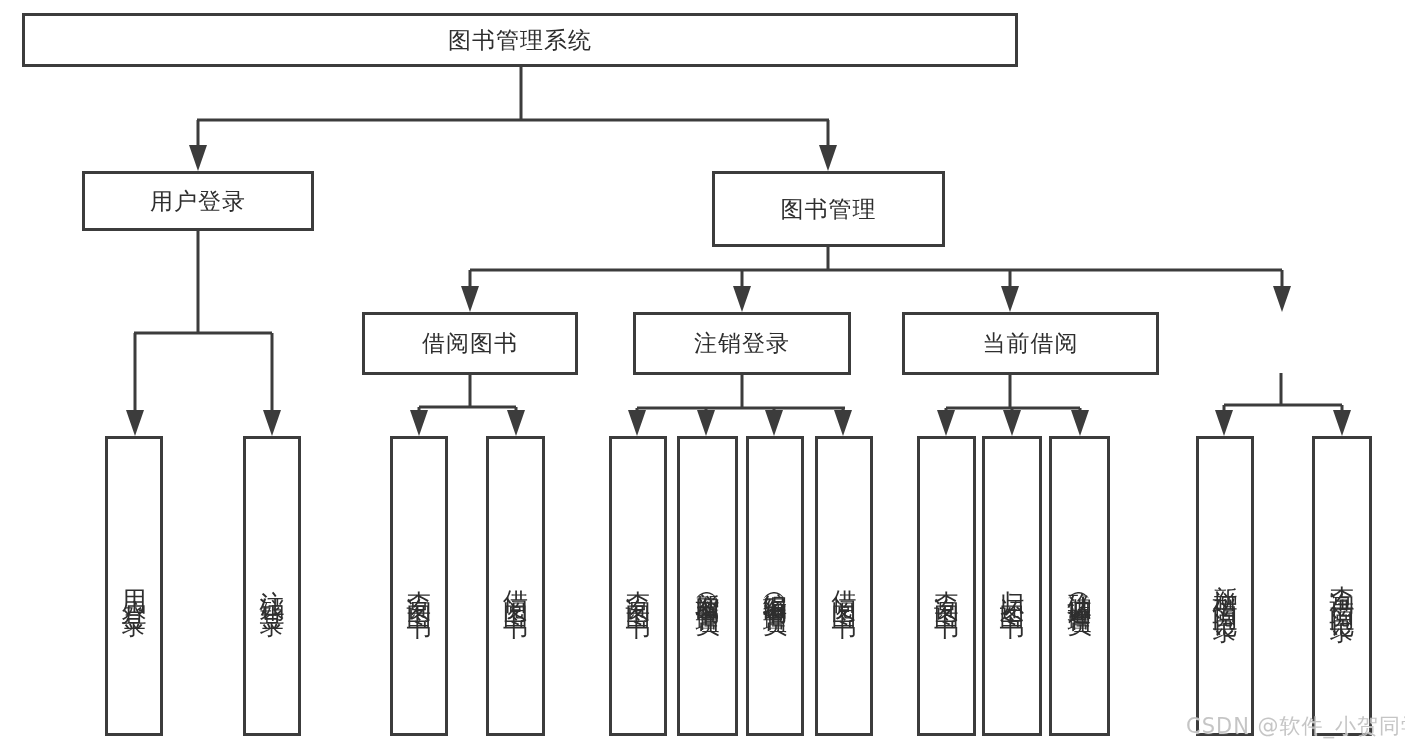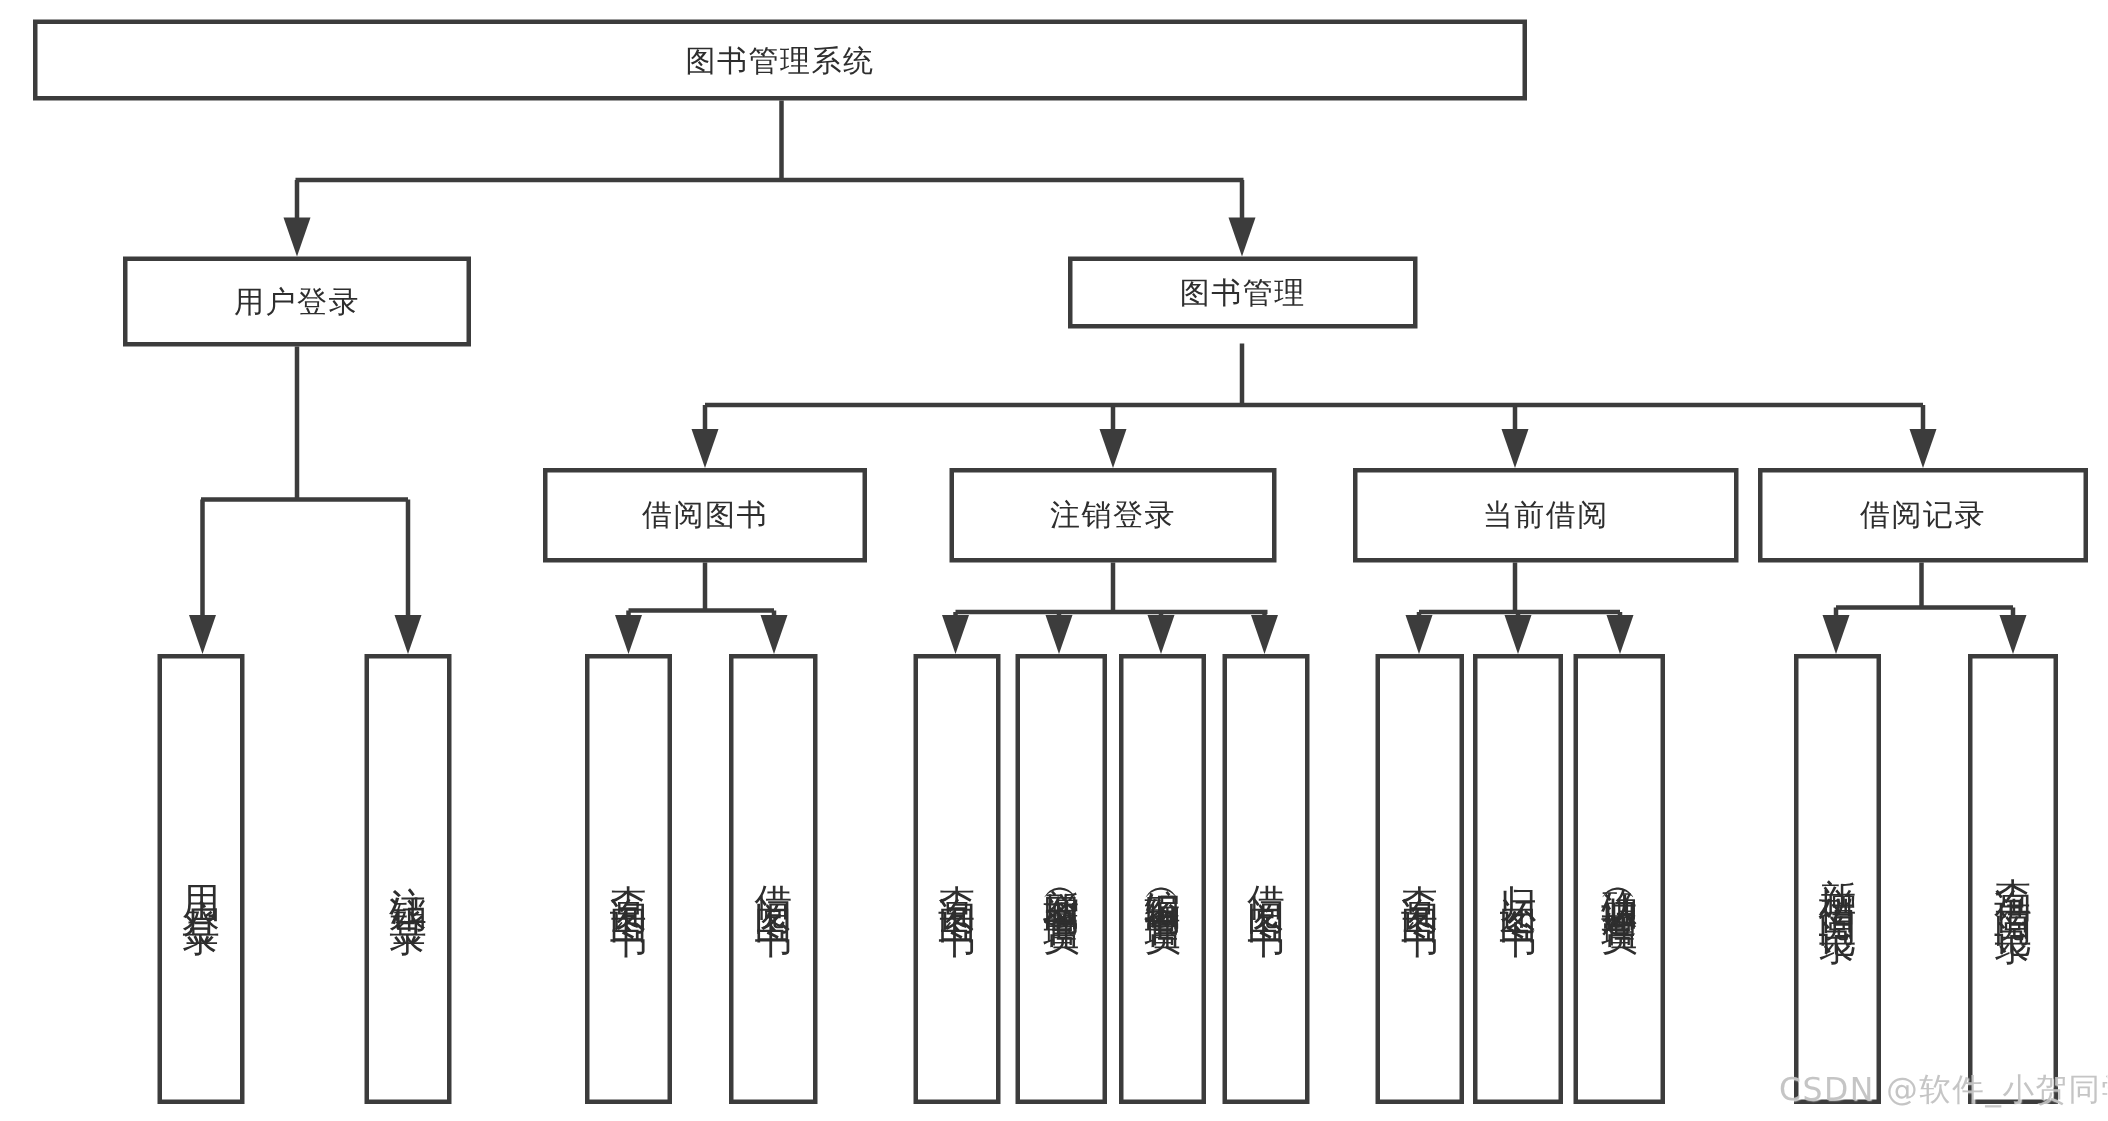--- a/index.html
+++ b/index.html
@@ -28,21 +28,21 @@
   .node {
     position: absolute;
     background: #ffffff;
     border: 3px solid #3c3c3c;
     display: flex;
     align-items: center;
     justify-content: center;
     z-index: 2;
     white-space: nowrap;
   }
-  .node.h { font-size: 20px; letter-spacing: 1px; }
+  .node.h { font-size: 23px; letter-spacing: 1px; }
   .node.v {
     writing-mode: vertical-rl;
     text-orientation: mixed;
     font-size: 25px;
     letter-spacing: 8px;
     line-height: 1;
   }
   .node.v.med  { letter-spacing: 7px; }
   .node.v.long { letter-spacing: 3px; font-size: 24px; }
   .watermark {
@@ -95,26 +95,25 @@
     <polygon points="937,410 955,410 946,436"></polygon>
     <polygon points="1003,410 1021,410 1012,436"></polygon>
     <polygon points="1071,410 1089,410 1080,436"></polygon>
     <polygon points="1215,410 1233,410 1224,436"></polygon>
     <polygon points="1333,410 1351,410 1342,436"></polygon>
   </svg>
 
   <div class="node h" style="left:22px; top:13px; width:996px; height:54px;">图书管理系统</div>
 
   <div class="node h" style="left:82px; top:171px; width:232px; height:60px;">用户登录</div>
-  <div class="node h" style="left:712px; top:171px; width:233px; height:48px;">图书管理</div>
+  <div class="node h" style="left:712px; top:171px; width:233px; height:76px;">图书管理</div>
 
   <div class="node h" style="left:362px; top:312px; width:216px; height:63px;">借阅图书</div>
   <div class="node h" style="left:633px; top:312px; width:218px; height:63px;">注销登录</div>
   <div class="node h" style="left:902px; top:312px; width:257px; height:63px;">当前借阅</div>
-  <div class="node h" style="left:1172px; top:312px; width:220px; height:63px;">借阅记录</div>
 
   <div class="node v" style="left:105px; top:436px; width:58px; height:300px;">用户登录</div>
   <div class="node v" style="left:243px; top:436px; width:58px; height:300px;">注销登录</div>
 
   <div class="node v" style="left:390px; top:436px; width:58px; height:300px;">查询图书</div>
   <div class="node v" style="left:486px; top:436px; width:59px; height:300px;">借阅图书</div>
 
   <div class="node v" style="left:609px; top:436px; width:58px; height:300px;">查询图书</div>
   <div class="node v long" style="left:677px; top:436px; width:61px; height:300px;">新增图书（管理员）</div>
   <div class="node v long" style="left:746px; top:436px; width:58px; height:300px;">编辑图书（管理员）</div>

